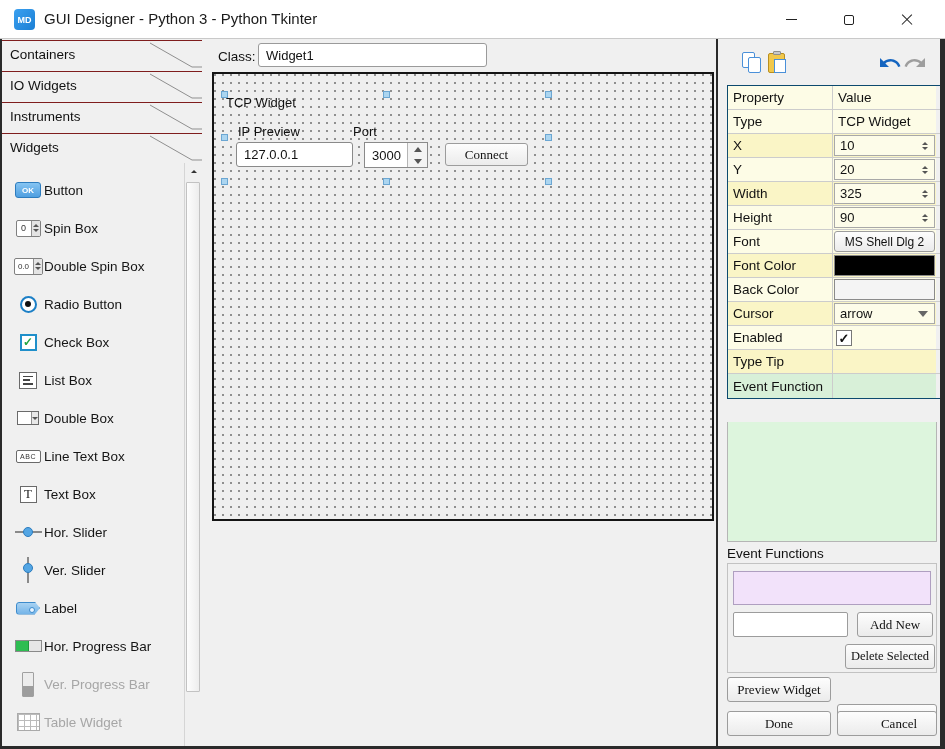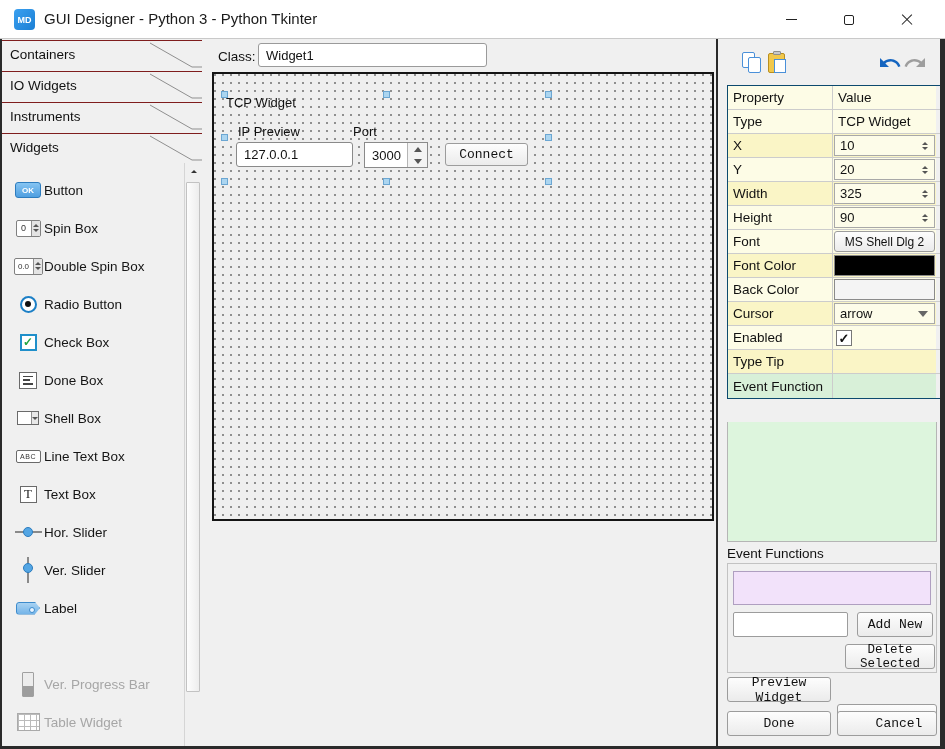--- a/index.html
+++ b/index.html
@@ -90,21 +90,21 @@
   .tcp-title { position:absolute; left:2px; top:1px; font-size:13px; color:#111; }
   .fld-label { position:absolute; font-size:13px; color:#111; }
   .ip-label { left:14px; top:30px; } .port-label { left:129px; top:30px; }
   .ip-input { position:absolute; left:12px; top:48px; width:117px; height:25px; background:#fff; border:1px solid #8a8a8a; border-radius:3px; font-size:13px; padding:0 7px; color:#111; font-family:"Liberation Sans", sans-serif; }
   .port-spin { position:absolute; left:140px; top:48px; width:64px; height:26px; background:#fff; border:1px solid #8a8a8a; display:flex; }
   .port-val { flex:1; font-size:13px; color:#111; display:flex; align-items:center; padding-left:7px; }
   .port-arrs { width:20px; border-left:1px solid #b5b5b5; display:flex; flex-direction:column; }
   .port-arrs > div { flex:1; display:flex; align-items:center; justify-content:center; background:#f3f3f3; }
   .port-arrs .t-up { border-bottom-width:5px; border-left-width:4px; border-right-width:4px; }
   .port-arrs .t-dn { border-top-width:5px; border-left-width:4px; border-right-width:4px; }
-  .btn { background:linear-gradient(#fdfdfd,#ebebeb); border:1px solid #9c9c9c; border-radius:3px; font-size:13px; color:#111; display:flex; align-items:center; justify-content:center; font-family:Liberation Mono, monospace;text-align:center; }
+  .btn { background:linear-gradient(#fdfdfd,#ebebeb); border:1px solid #9c9c9c; border-radius:3px; font-size:13px; color:#111; display:flex; align-items:center; justify-content:center; font-family:Liberation Serif, serif;text-align:center; }
   .connect-btn { position:absolute; left:221px; top:49px; width:83px; height:23px; }
 
   
   .rightpane { position:absolute; left:718px; top:40px; width:222px; height:709px; background:#f0f0f0; }
   .tool-ic { position:absolute; top:11px; width:24px; height:24px; }
   .ic-copy { left:22px; } .ic-paste { left:48px; } .ic-undo { left:160px; } .ic-redo { left:185px; }
   .copy-back { position:absolute; left:2px; top:1px; width:13px; height:16px; background:#fff; border:1.5px solid #4a90d9; border-radius:2px; }
   .copy-front { position:absolute; left:8px; top:6px; width:13px; height:16px; background:#fff; border:1.5px solid #4a90d9; border-radius:2px; }
   .paste-base { position:absolute; left:2px; top:2px; width:17px; height:20px; background:#f2c84b; border:1.5px solid #b98f1f; border-radius:2px; }
   .paste-clip { position:absolute; left:7px; top:0; width:8px; height:4px; background:#c9c9c9; border:1px solid #8f8f8f; border-radius:1px; }
@@ -236,31 +236,31 @@
       <span class="lbl">Check Box</span>
     </div>
     <div class="list-item" style="top:321px">
       <span class="ic">
           <span class="i-list">
             <i></i>
             <i></i>
             <i></i>
           </span>
         </span>
-      <span class="lbl">Done Box</span>
+      <span class="lbl">List Box</span>
     </div>
     <div class="list-item" style="top:359px">
       <span class="ic">
           <span class="i-combo">
             <span class="dd">
               <i class="t-dn"></i>
             </span>
           </span>
         </span>
-      <span class="lbl">Shell Box</span>
+      <span class="lbl">Double Box</span>
     </div>
     <div class="list-item" style="top:397px">
       <span class="ic">
           <span class="i-abc">ABC</span>
         </span>
       <span class="lbl">Line Text Box</span>
     </div>
     <div class="list-item" style="top:435px">
       <span class="ic">
           <span class="i-T">T</span>
@@ -283,20 +283,28 @@
             <span class="knob"></span>
           </span>
         </span>
       <span class="lbl">Ver. Slider</span>
     </div>
     <div class="list-item" style="top:549px">
       <span class="ic">
           <span class="i-tag"></span>
         </span>
       <span class="lbl">Label</span>
+    </div>
+    <div class="list-item" style="top:587px">
+      <span class="ic">
+          <span class="i-hprog">
+            <span class="fill"></span>
+          </span>
+        </span>
+      <span class="lbl">Hor. Progress Bar</span>
     </div>
     <div class="list-item disabled" style="top:625px">
       <span class="ic">
           <span class="i-vprog"></span>
         </span>
       <span class="lbl">Ver. Progress Bar</span>
     </div>
     <div class="list-item disabled" style="top:663px">
       <span class="ic">
           <span class="i-table"></span>

